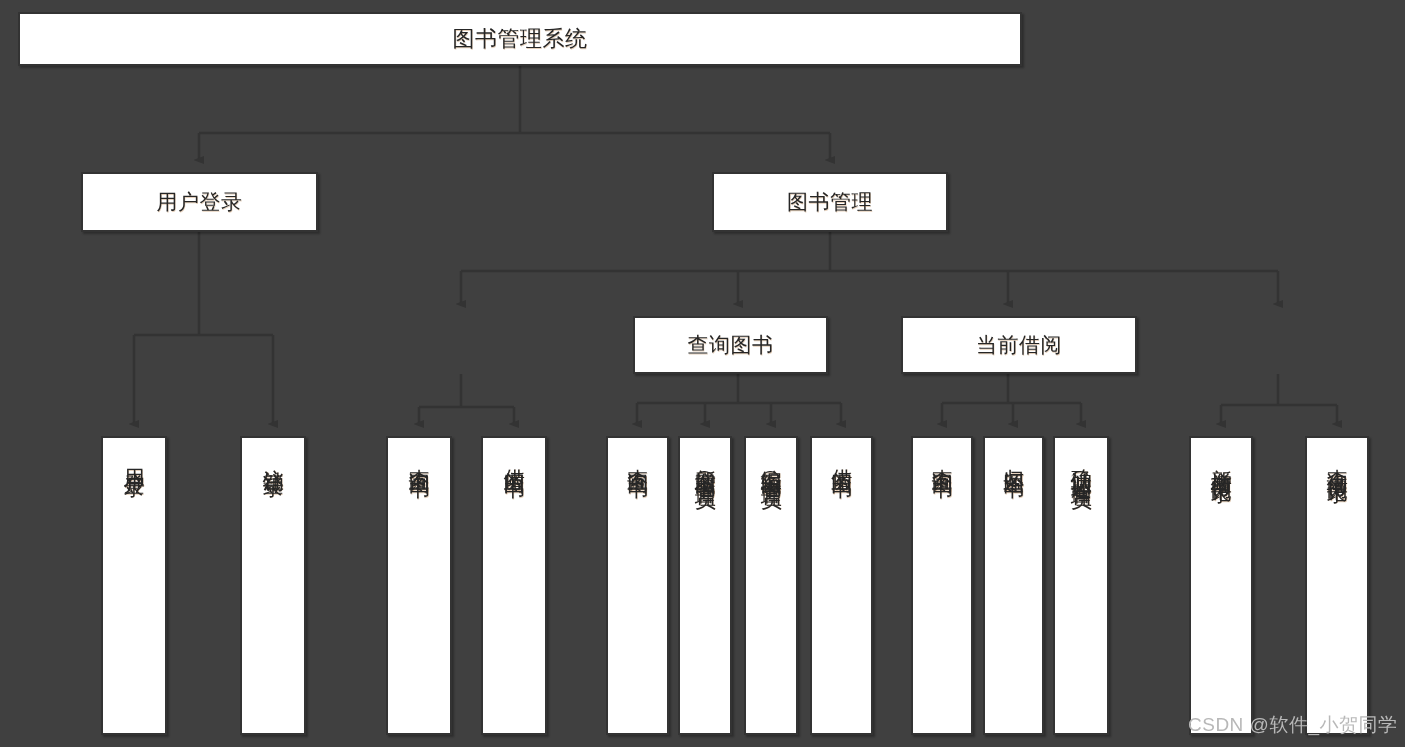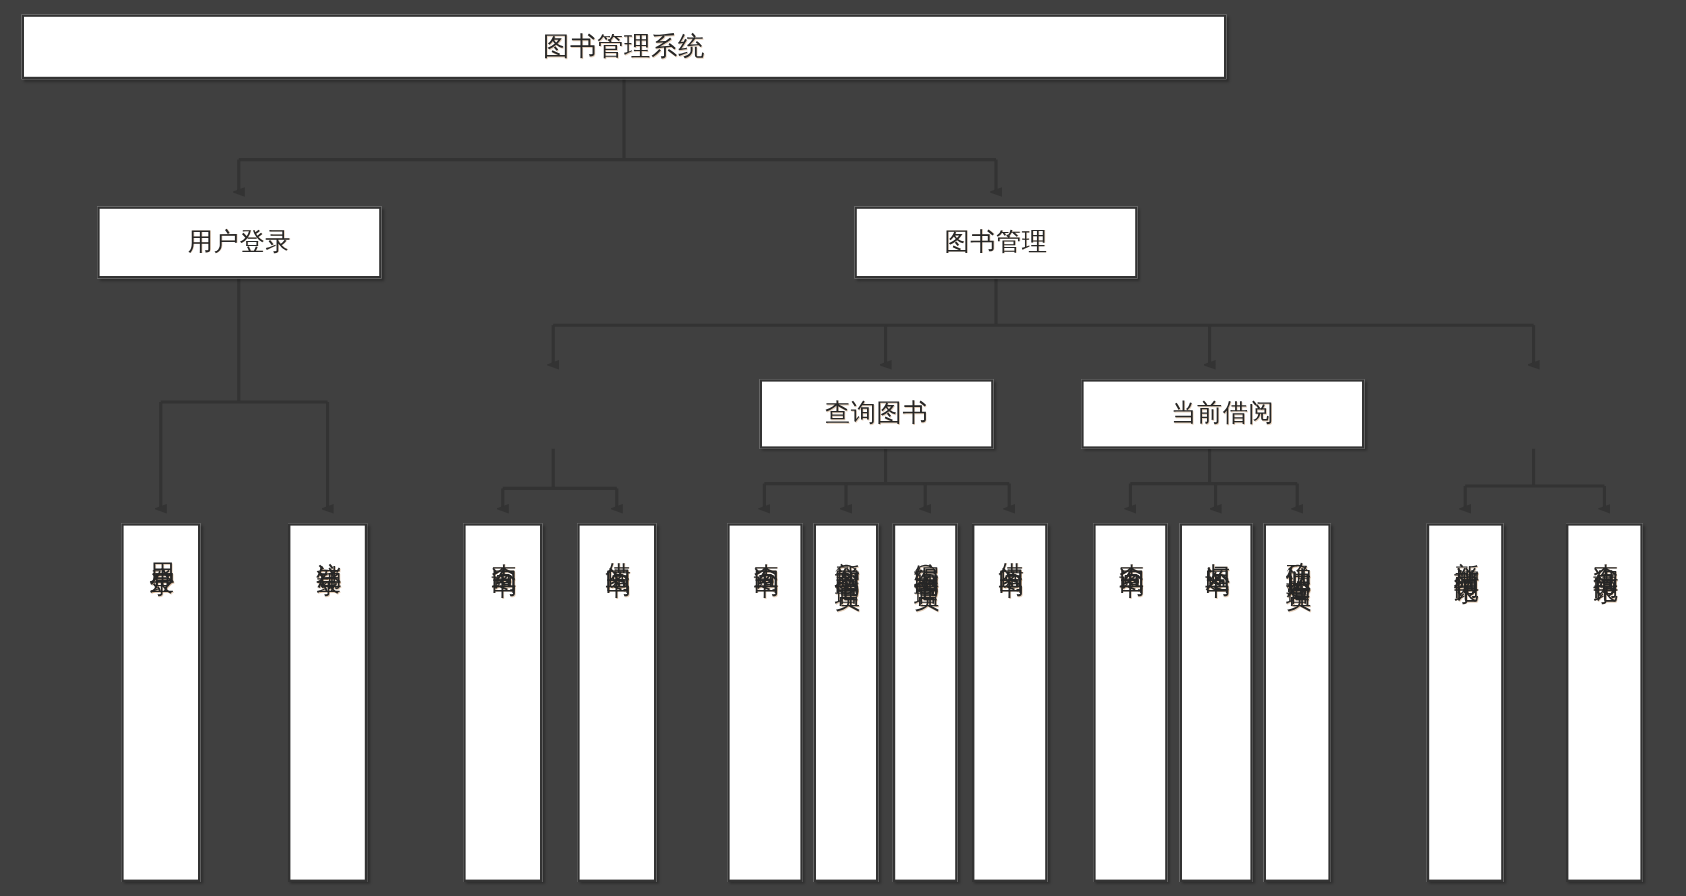--- a/index.html
+++ b/index.html
@@ -174,14 +174,15 @@
   <div class="node vertical" id="n-leaf-10" style="left: 1053px; top: 436px; width: 56px; height: 299px;">
     <span class="label">确认归还（管理员）</span>
   </div>
   <div class="node vertical" id="n-leaf-11" style="left: 1189px; top: 436px; width: 64px; height: 299px;">
     <span class="label">新增借阅记录</span>
   </div>
   <div class="node vertical" id="n-leaf-12" style="left: 1305px; top: 436px; width: 64px; height: 299px;">
     <span class="label">查询借阅记录</span>
   </div>
 
+  <div class="watermark">CSDN @软件_小贺同学</div>
 
 </div>
 
 </body></html>

